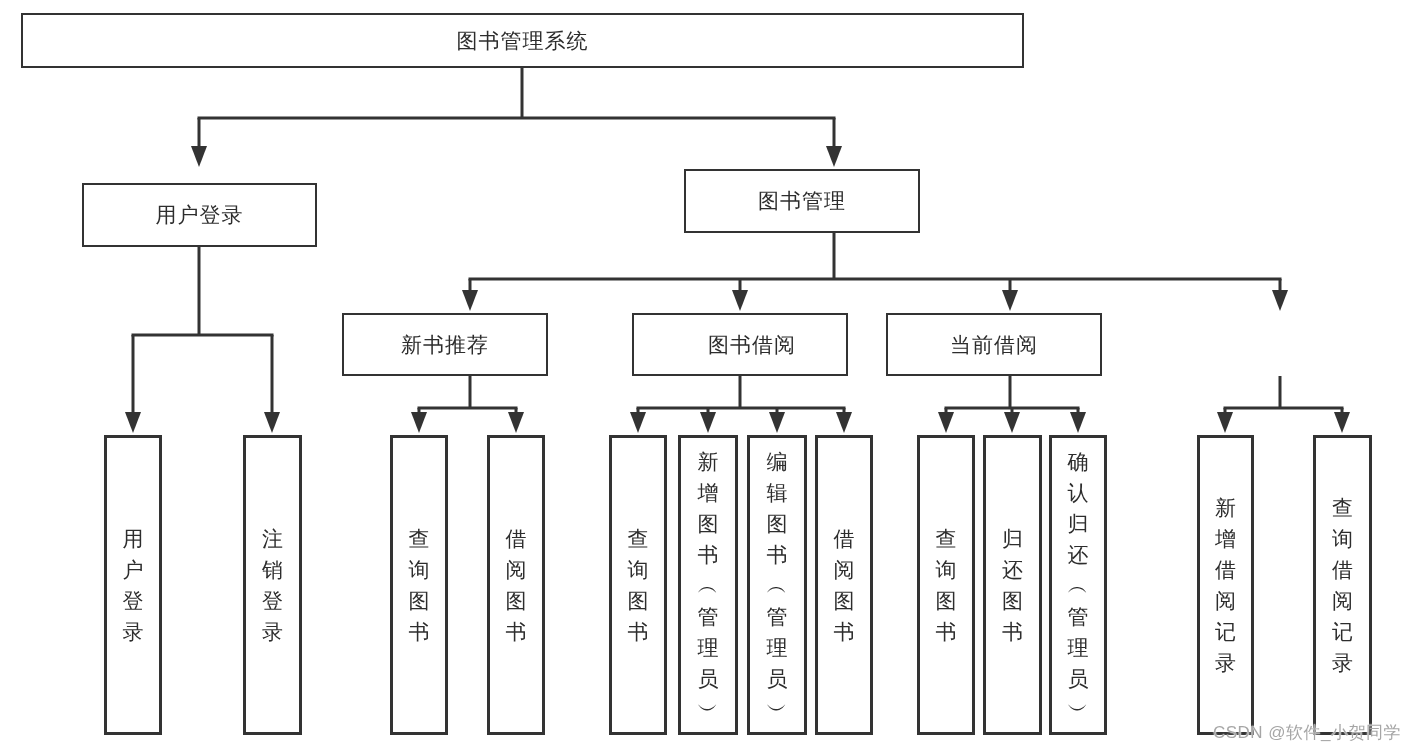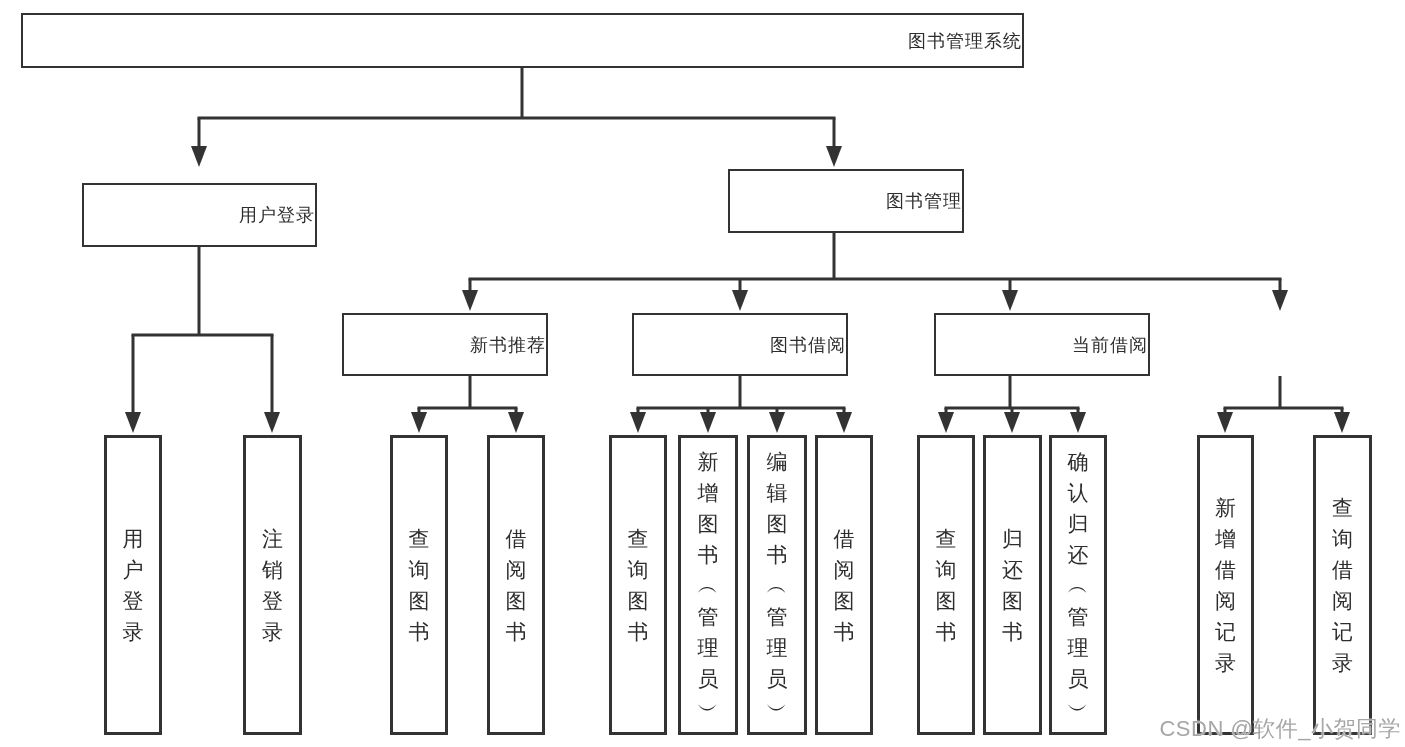--- a/index.html
+++ b/index.html
@@ -17,40 +17,40 @@
   }
   .stage{position:relative;width:1405px;height:747px;background:var(--background);}
   svg.connectors{position:absolute;left:0;top:0;z-index:1;}
   svg.connectors line{stroke:var(--line);stroke-width:3;}
   svg.connectors polygon{fill:var(--line);}
   .hbox{
     position:absolute;
     box-sizing:border-box;
     border:2px solid var(--line);
     background:var(--background);
-    display:flex;align-items:center;justify-content:flex-end;
-    font-size:18px;color:var(--text);
+    display:flex;align-items:center;justify-content:center;
+    font-size:21px;color:var(--text);
     letter-spacing:1px;
     z-index:2;
   }
   .vbox{
     position:absolute;
     box-sizing:border-box;
     border:3px solid var(--line);
     background:var(--background);
     display:flex;flex-direction:column;align-items:center;justify-content:center;
     font-size:21px;color:var(--text);
     z-index:2;
     overflow:hidden;
   }
   .vbox .vchar{display:block;line-height:31px;height:31px;text-align:center;}
   .watermark{
     position:absolute;
     right:4px;bottom:3px;
-    font-size:22px;
+    font-size:17px;
     color:var(--watermark);
     text-shadow:0 0 2px #ffffff,0 0 1px #ffffff;
     z-index:5;
     letter-spacing:0.5px;
     white-space:nowrap;
   }
 </style>
 </head>
 <body>
 
@@ -111,31 +111,31 @@
       <polygon points="1334,412 1350,412 1342,433"></polygon>
     </svg>
 
   <div class="hbox" style="left:21px;top:13px;width:1003px;height:55px;">
     <span>图书管理系统</span>
   </div>
 
   <div class="hbox" style="left:82px;top:183px;width:235px;height:64px;">
     <span>用户登录</span>
   </div>
-  <div class="hbox" style="left:728px;top:169px;width:236px;height:64px;">
+  <div class="hbox" style="left:684px;top:169px;width:236px;height:64px;">
     <span>图书管理</span>
   </div>
 
   <div class="hbox" style="left:342px;top:313px;width:206px;height:63px;">
     <span>新书推荐</span>
   </div>
   <div class="hbox" style="left:632px;top:313px;width:216px;height:63px;padding-left:24px;">
     <span>图书借阅</span>
   </div>
-  <div class="hbox" style="left:934px;top:313px;width:216px;height:63px;">
+  <div class="hbox" style="left:886px;top:313px;width:216px;height:63px;">
     <span>当前借阅</span>
   </div>
 
   <div class="vbox" style="left:104px;top:435px;width:58px;height:300px;">
       <span class="vchar">用</span>
       <span class="vchar">户</span>
       <span class="vchar">登</span>
       <span class="vchar">录</span>
     </div>
   <div class="vbox" style="left:243px;top:435px;width:59px;height:300px;">

